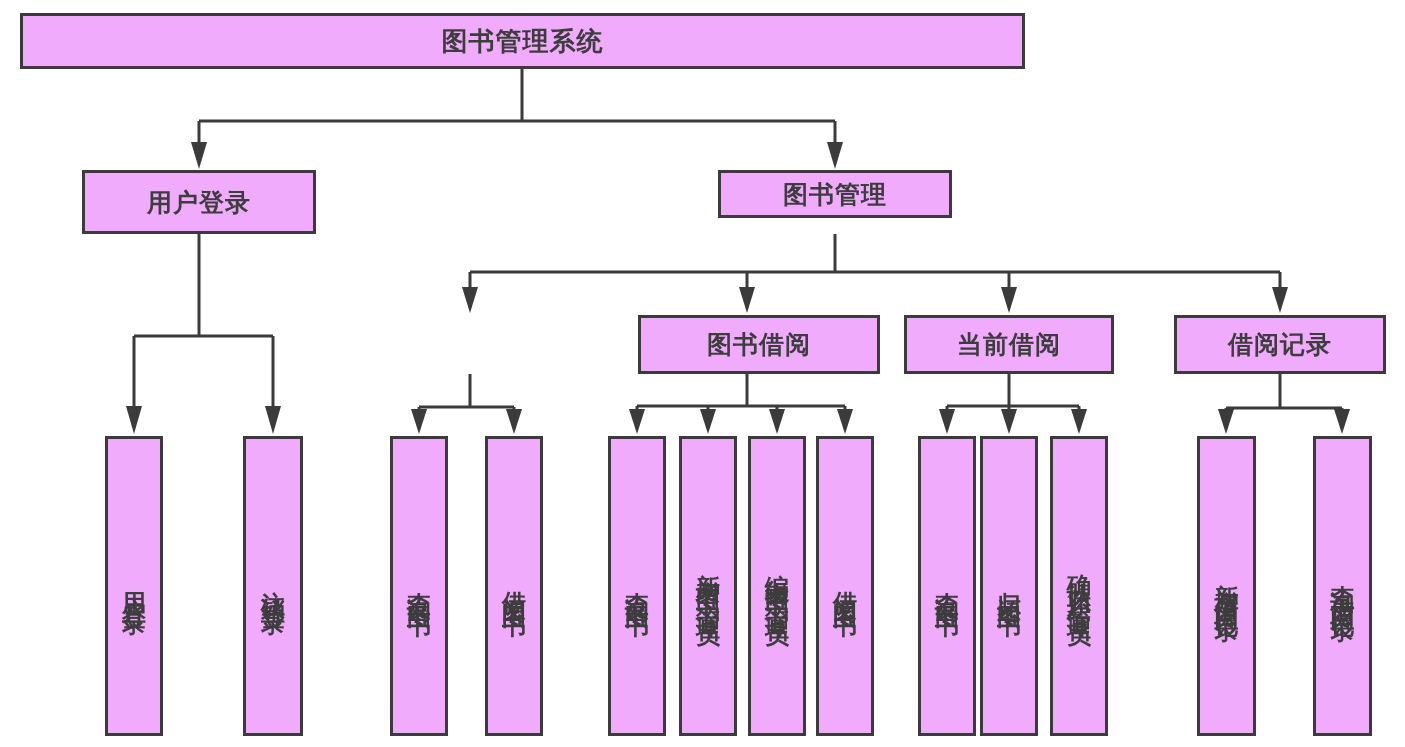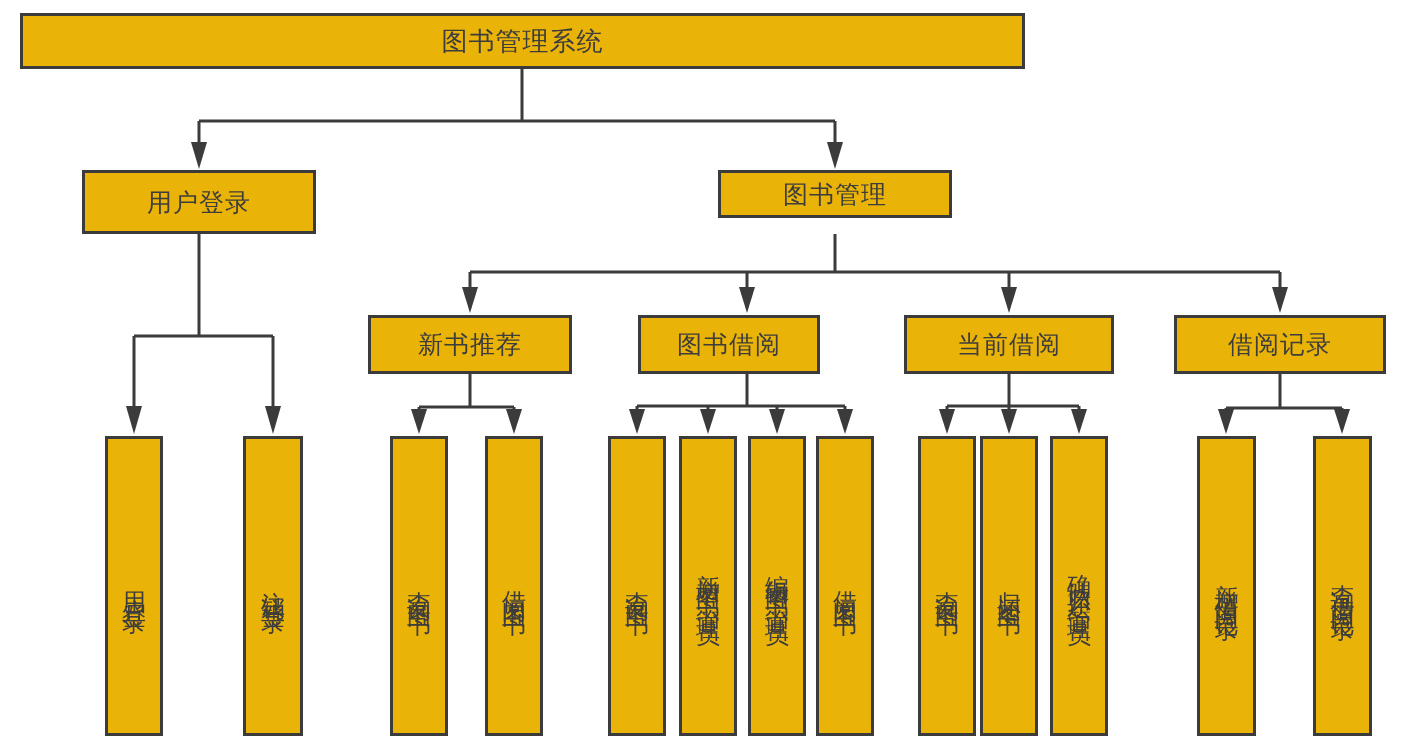--- a/index.html
+++ b/index.html
@@ -19,27 +19,28 @@
     position: absolute;
     left: 0;
     top: 0;
     width: 1405px;
     height: 747px;
     pointer-events: none;
   }
   .node {
     position: absolute;
     box-sizing: border-box;
-    background: #eab308;
+    background: #f0abfc;
     border: 3px solid #3b3b3b;
     color: #3d3d3d;
     display: flex;
     align-items: center;
     justify-content: center;
     line-height: 1;
+    font-weight: bold;
   }
   .h-node {
     font-size: 25px;
     letter-spacing: 1px;
     white-space: nowrap;
   }
   .root-node {
     font-size: 26px;
   }
   .leaf {
@@ -135,22 +136,21 @@
       <polygon points="1218,409 1234,409 1226,434"></polygon>
       <polygon points="1334,409 1350,409 1342,434"></polygon>
     </g>
   </svg>
 
   <div class="node h-node root-node" style="left:20px; top:13px; width:1005px; height:56px;">图书管理系统</div>
 
   <div class="node h-node" style="left:82px; top:170px; width:234px; height:64px;">用户登录</div>
   <div class="node h-node" style="left:718px; top:170px; width:234px; height:48px;">图书管理</div>
 
-  <div class="node h-node" style="left:368px; top:315px; width:204px; height:59px;">新书推荐</div>
-  <div class="node h-node" style="left:638px; top:315px; width:182px; height:59px;text-align:center;">图书借阅</div>
+  <div class="node h-node" style="left:638px; top:315px; width:242px; height:59px;text-align:center;">图书借阅</div>
   <div class="node h-node" style="left:1174px; top:315px; width:212px; height:59px;">借阅记录</div>
   <div class="node h-node" style="left:904px; top:315px; width:210px; height:59px;">当前借阅</div>
 
   <div class="node leaf" style="left:105px; top:436px; width:58px; height:300px;">用户登录</div>
   <div class="node leaf" style="left:243px; top:436px; width:60px; height:300px;">注销登录</div>
 
   <div class="node leaf" style="left:390px; top:436px; width:58px; height:300px;">查询图书</div>
   <div class="node leaf" style="left:485px; top:436px; width:58px; height:300px;">借阅图书</div>
 
   <div class="node leaf" style="left:608px; top:436px; width:58px; height:300px;">查询图书</div>

